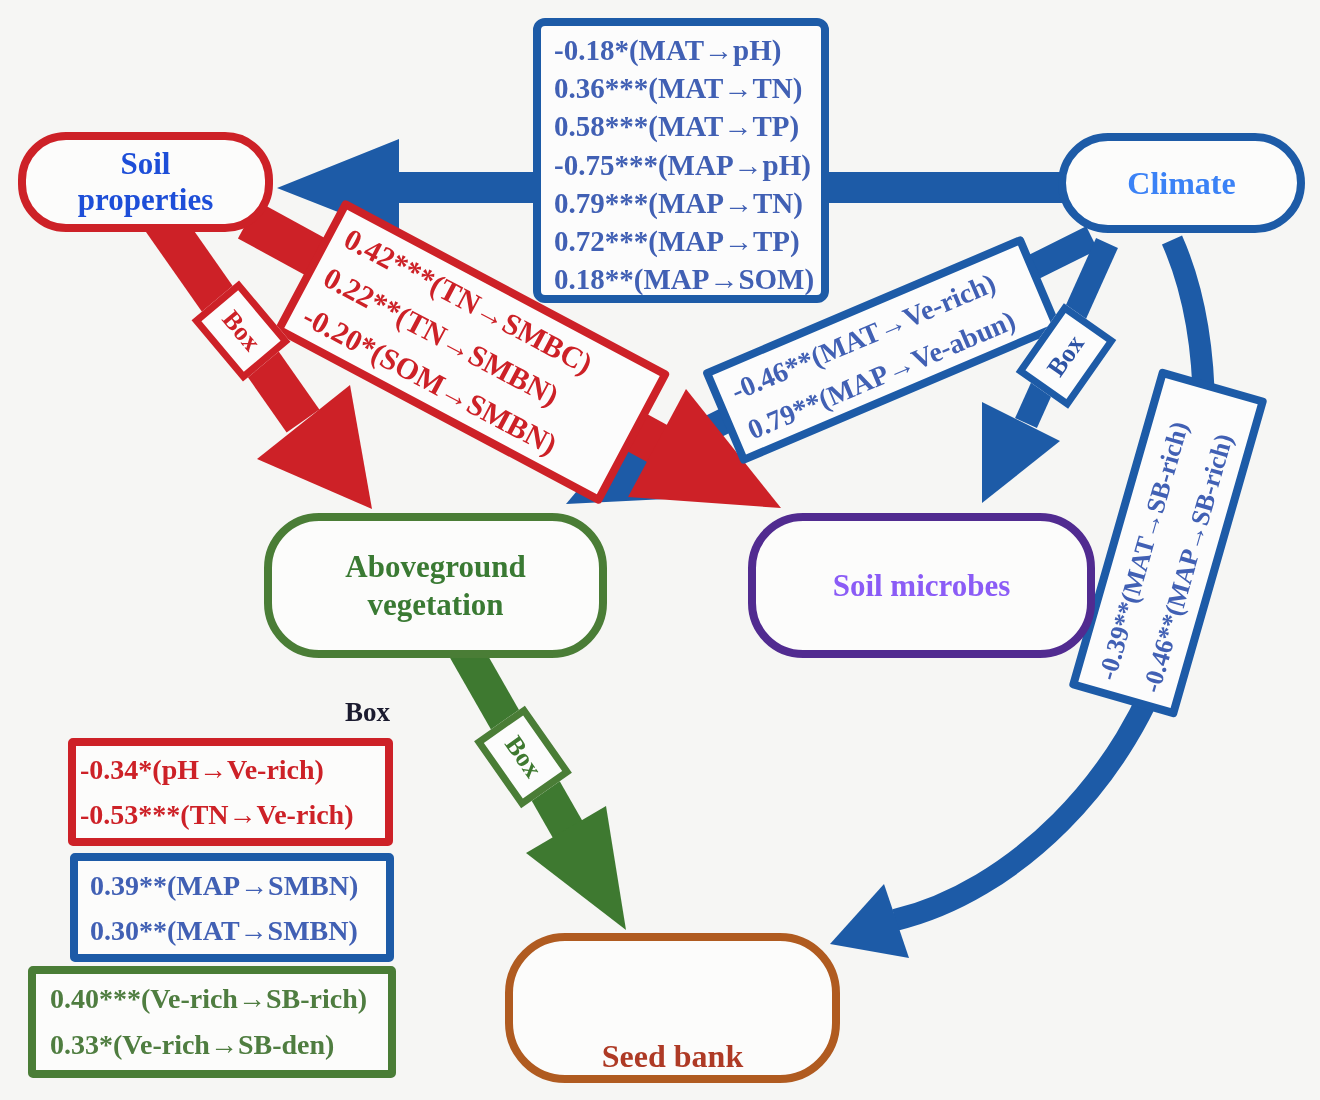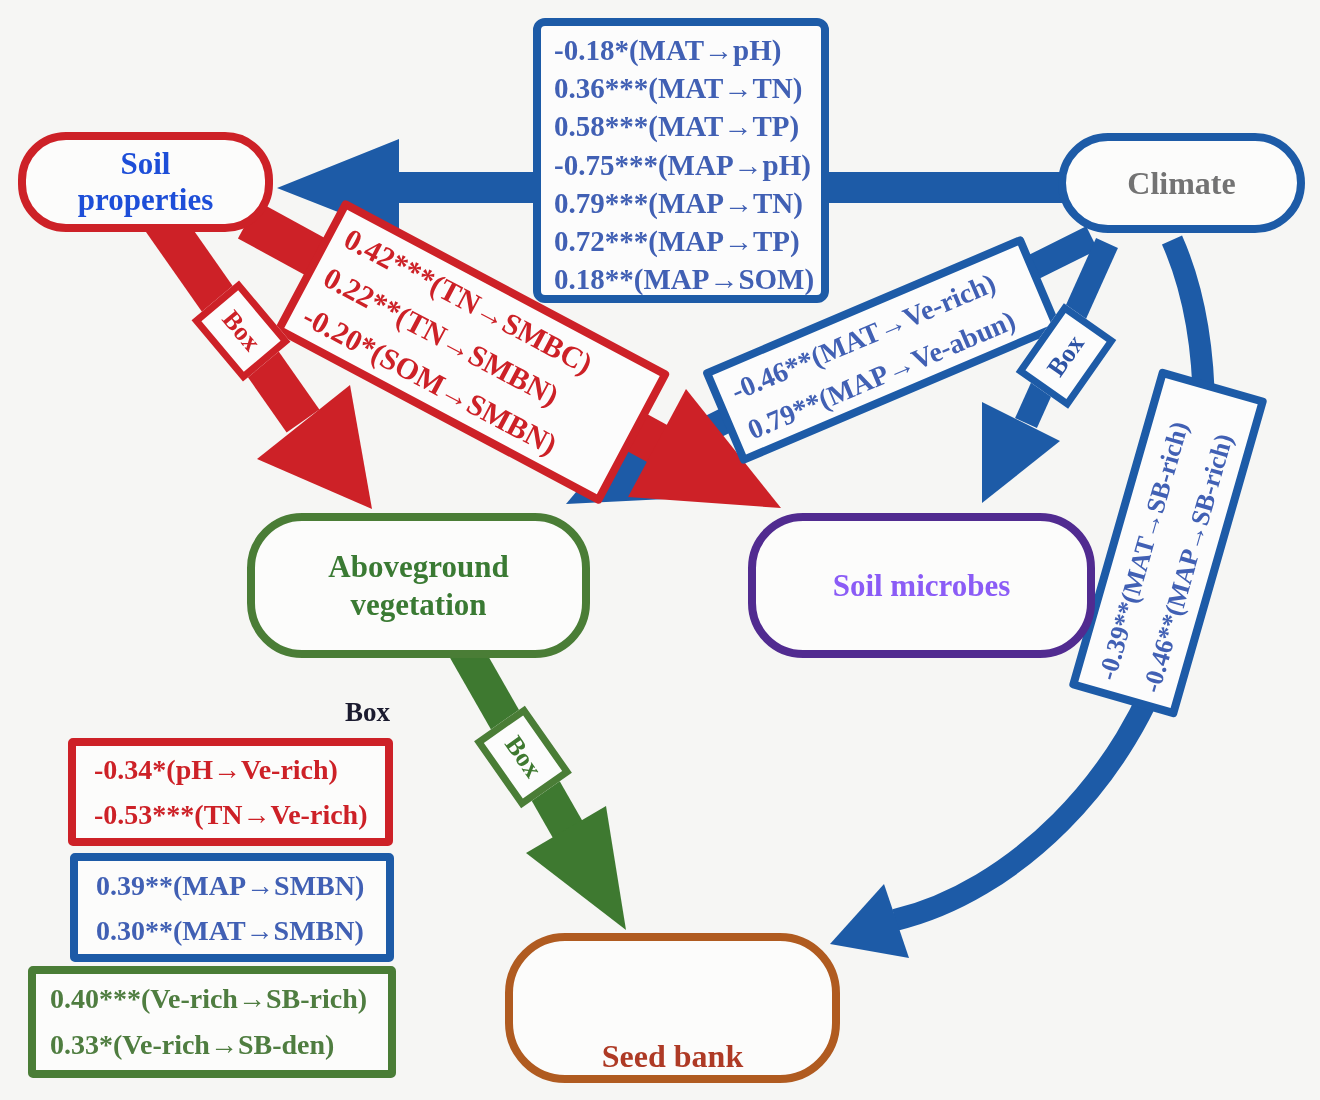--- a/index.html
+++ b/index.html
@@ -104,51 +104,51 @@
       <span>Box</span>
     </div>
 
   <div class="node" style="left:18px;top:132px;width:255px;height:100px;border:8px solid #cd2127;
               border-radius:48px;color:#1d4ed8;font-size:31px;line-height:36px;">
     <div>Soil</div>
     <div>properties</div>
   </div>
 
   <div class="node" style="left:1058px;top:133px;width:247px;height:100px;border:8px solid #1d5ba7;
-              border-radius:50px;color:#737373;font-size:32px;">
+              border-radius:50px;color:#3b82f6;font-size:32px;">
     <div>Climate</div>
   </div>
 
-  <div class="node" style="left:247px;top:513px;width:343px;height:145px;border:8px solid #4a7d36;
+  <div class="node" style="left:264px;top:513px;width:343px;height:145px;border:8px solid #4a7d36;
               border-radius:55px;color:#3a7a33;font-size:31px;line-height:38px;">
     <div>Aboveground</div>
     <div>vegetation</div>
   </div>
 
   <div class="node" style="left:748px;top:513px;width:347px;height:145px;border:8px solid #512b90;
               border-radius:55px;color:#8b5cf6;font-size:31px;">
     <div>Soil microbes</div>
   </div>
 
   <div class="node" style="left:505px;top:933px;width:335px;height:150px;border:8px solid #b05b20;
               border-radius:60px;color:#ae3a25;font-size:32px;justify-content:flex-end;">
     <div>Seed bank</div>
   </div>
 
   <div style="position:absolute;left:298px;top:697px;width:92px;z-index:3;text-align:right;
               font-weight:bold;font-size:27px;color:#1b1b2f;"><span>Box</span></div>
 
   <div class="legend-box red-b" style="left:68px;top:738px;width:325px;height:108px;border-radius:5px;
-              font-size:28px;line-height:45px;padding-left:18px;">
+              font-size:28px;line-height:45px;padding-left:4px;">
     <div class="ln">-0.34*(pH→Ve-rich)</div>
     <div class="ln">-0.53***(TN→Ve-rich)</div>
   </div>
 
   <div class="legend-box blue-b" style="left:70px;top:853px;width:324px;height:109px;border-radius:5px;
-              font-size:28px;line-height:45px;padding-left:18px;">
+              font-size:28px;line-height:45px;padding-left:12px;">
     <div class="ln">0.39**(MAP→SMBN)</div>
     <div class="ln">0.30**(MAT→SMBN)</div>
   </div>
 
   <div class="legend-box green-b" style="left:28px;top:966px;width:368px;height:112px;border-radius:5px;
               font-size:28px;line-height:46px;padding-left:14px;">
     <div class="ln">0.40***(Ve-rich→SB-rich)</div>
     <div class="ln">0.33*(Ve-rich→SB-den)</div>
   </div>
 

